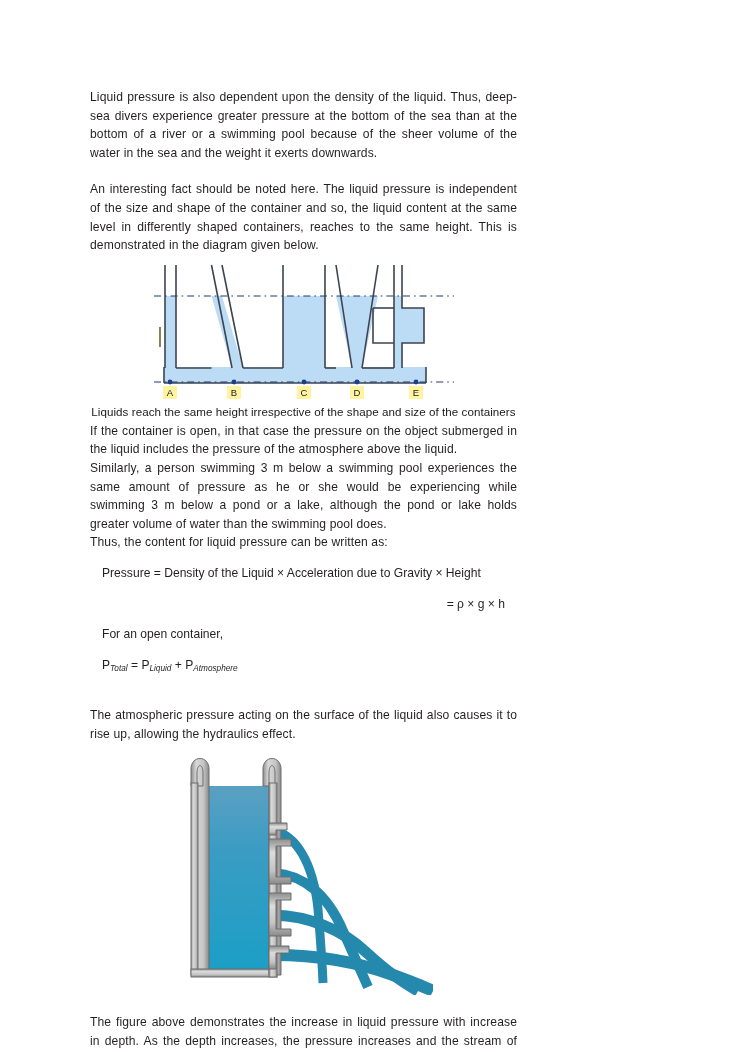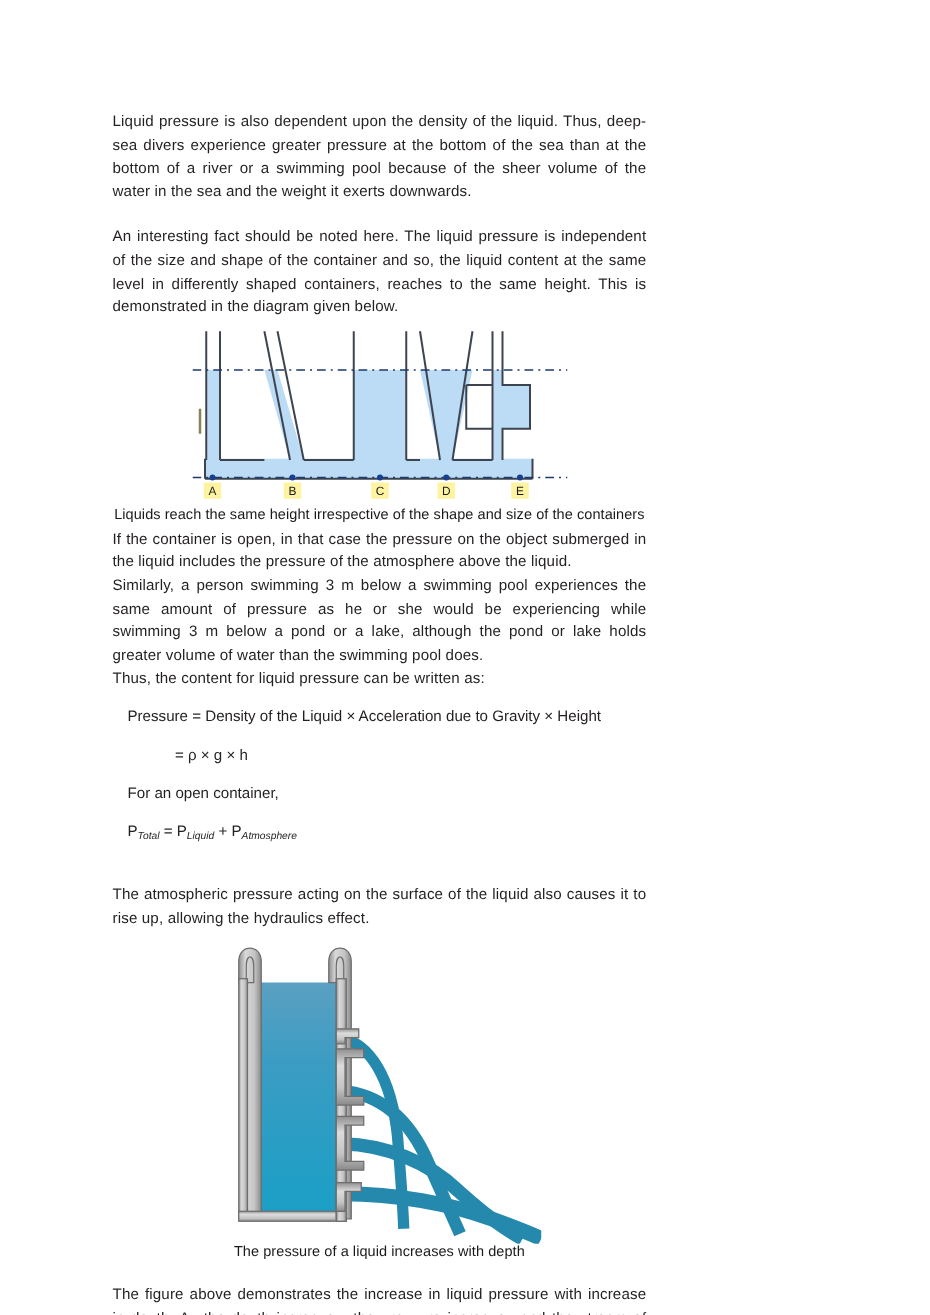--- a/index.html
+++ b/index.html
@@ -68,21 +68,21 @@
     transform: translateX(-50%);
     top: 0;
   }
 
   .formula-line {
     margin: 12px;
     font-size: 12.1px;
     line-height: 18.6px;
     color: #231f20;
   }
-  .formula-indent { padding-left: 38px; }
+  .formula-indent { padding-left: 38px; text-align: right; }
   sub {
     font-size: 0.68em;
     vertical-align: baseline;
     position: relative;
     bottom: -0.25em;
     font-style: italic;
   }
 </style>
 </head>
 <body>
@@ -254,20 +254,19 @@
 
         <path d="M94,96 L116,96 L116,103 L101,103 L101,134 L116,134 L116,141 L94,141 Z" fill="url(#wallGradH)" stroke="#6d6d6d" stroke-width="1"></path>
 
         <path d="M94,150 L116,150 L116,157 L101,157 L101,186 L116,186 L116,193 L94,193 Z" fill="url(#wallGradH)" stroke="#6d6d6d" stroke-width="1"></path>
 
         <path d="M94,203 L114,203 L114,210 L101,210 L101,226 L94,226 Z" fill="url(#wallGradH)" stroke="#6d6d6d" stroke-width="1"></path>
       </g>
     </svg>
   </div>
 
-  <p class="figure-caption">The pressure of a liquid increases with depth</p>
 
   <div class="gap-lg"></div>
 
   <p class="body-text">The figure above demonstrates the increase in liquid pressure with increase in depth. As the depth increases, the pressure increases and the stream of water reaches a farther distance.</p>
   <p class="body-text noj">Some examples of Hydrostatic pressure in daily life are:</p>
 
 </div>
 
 </body></html>

